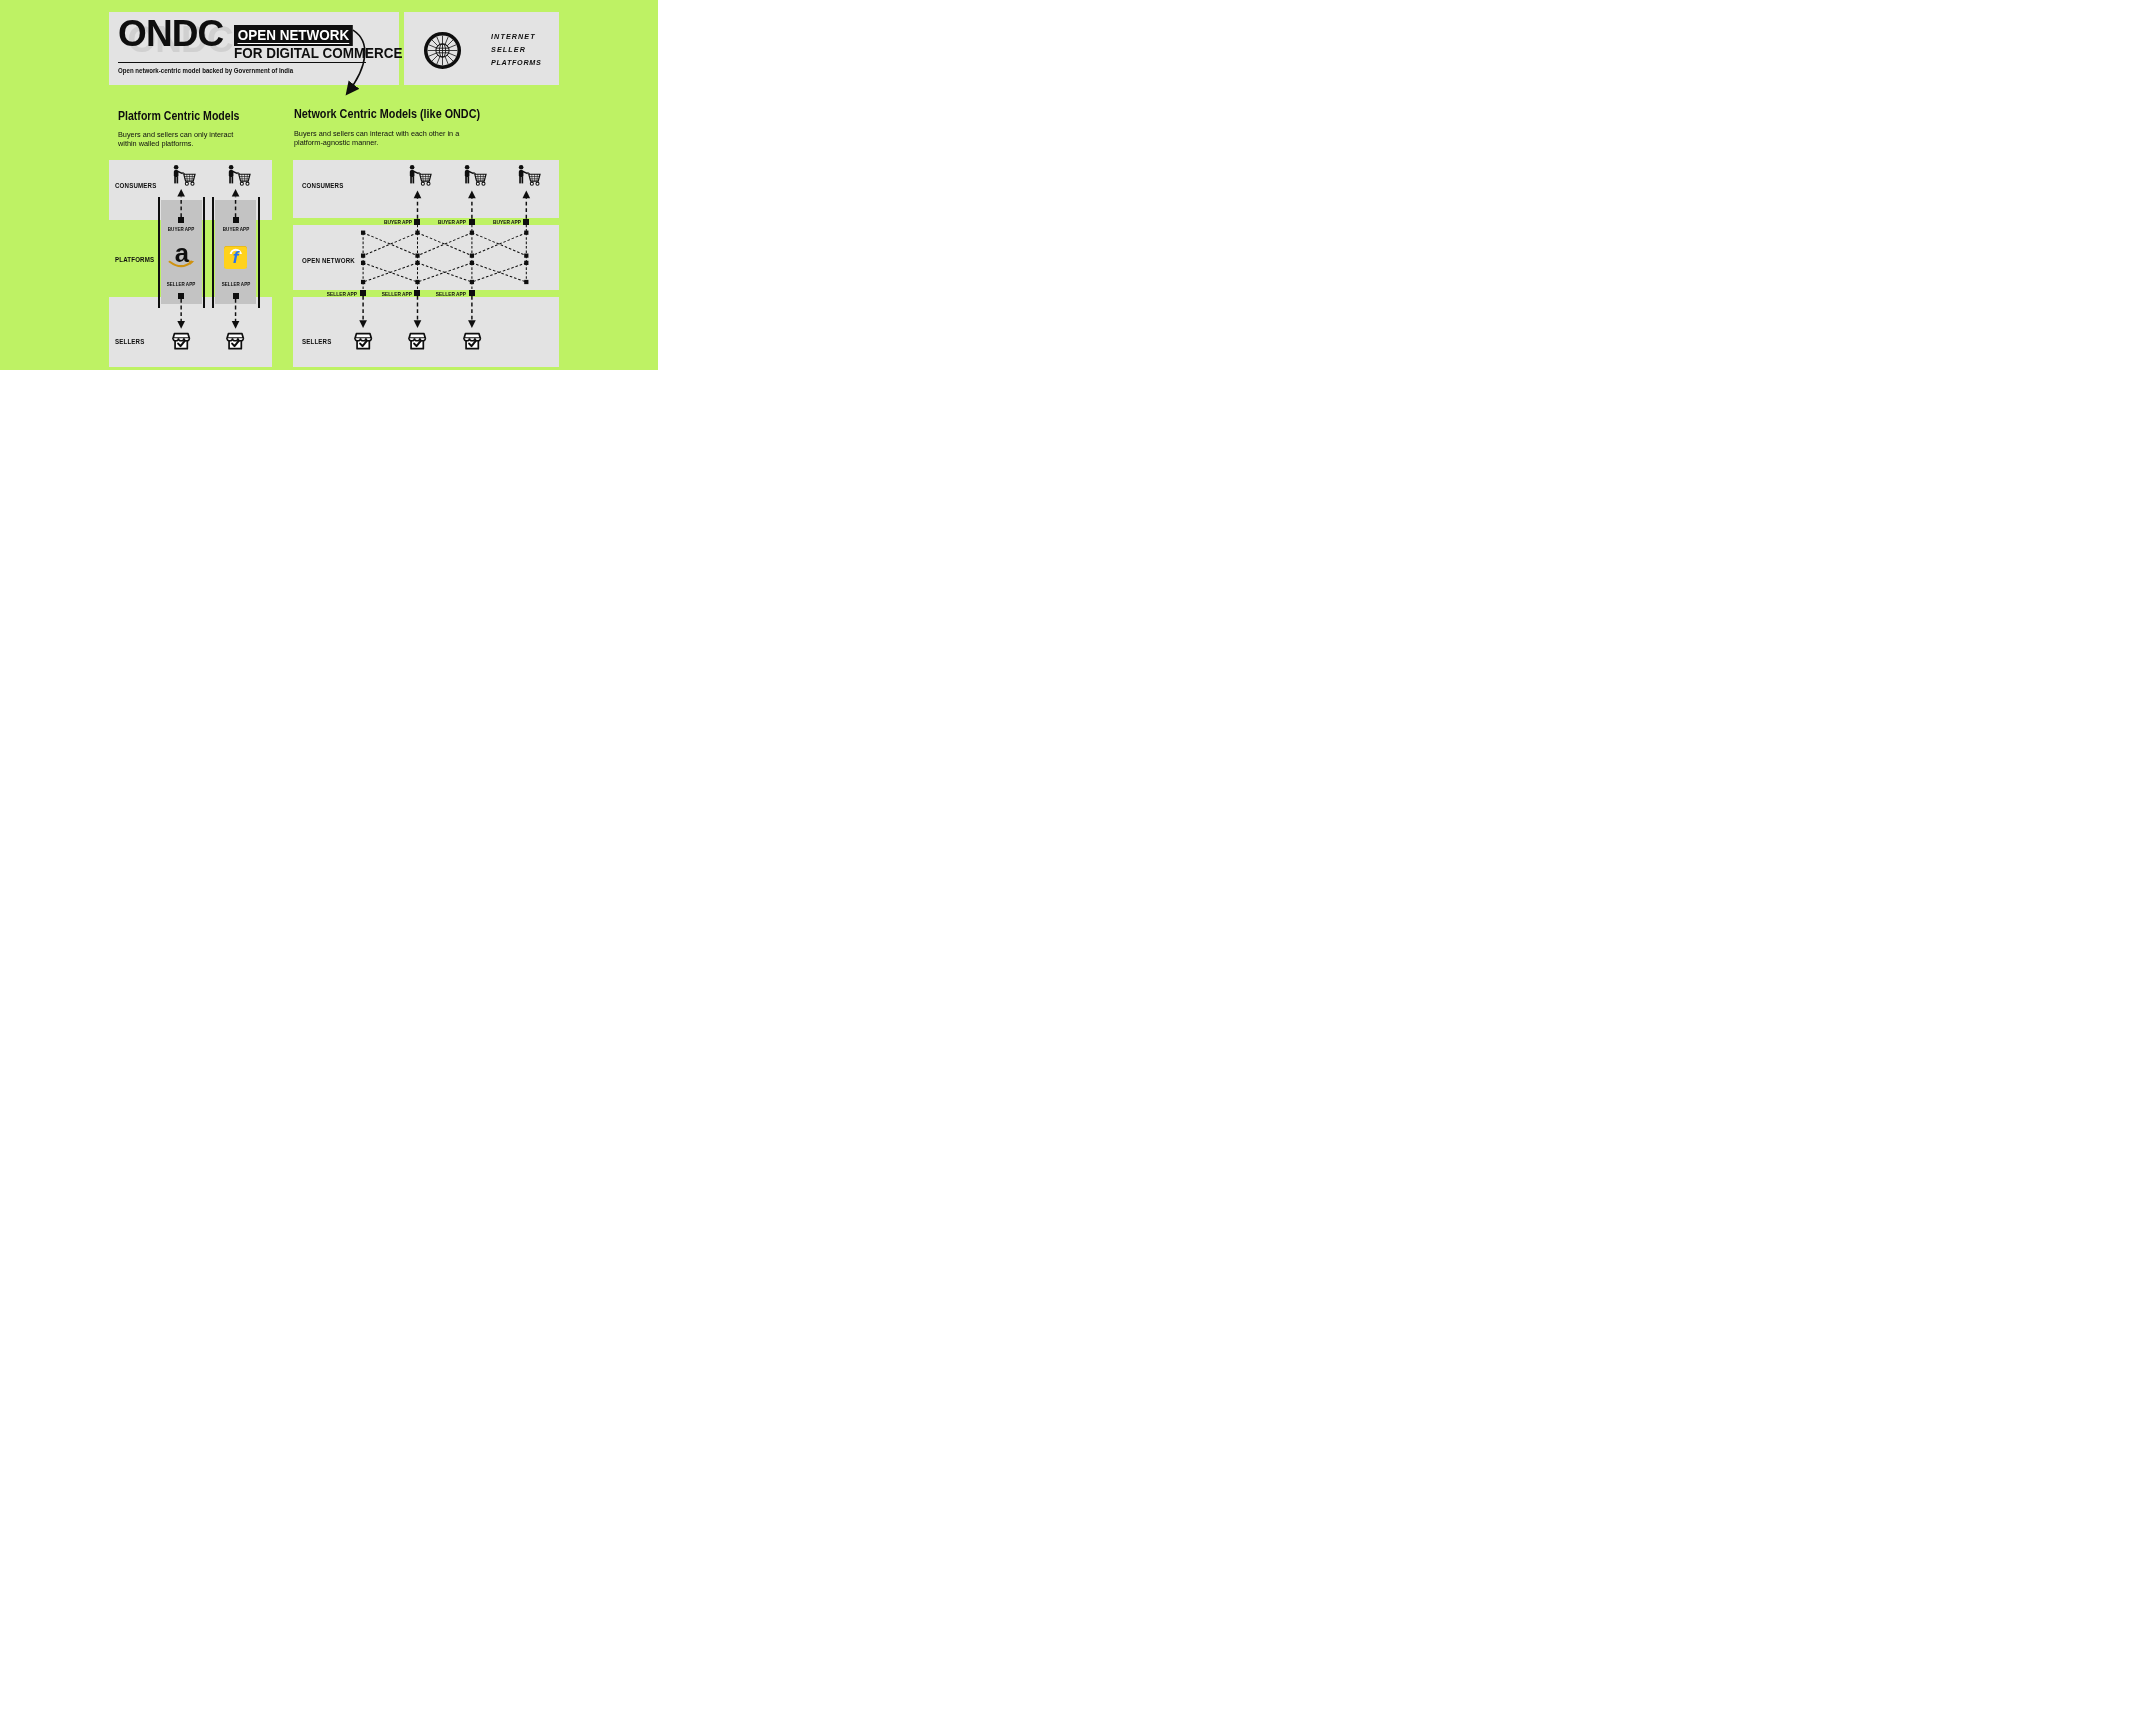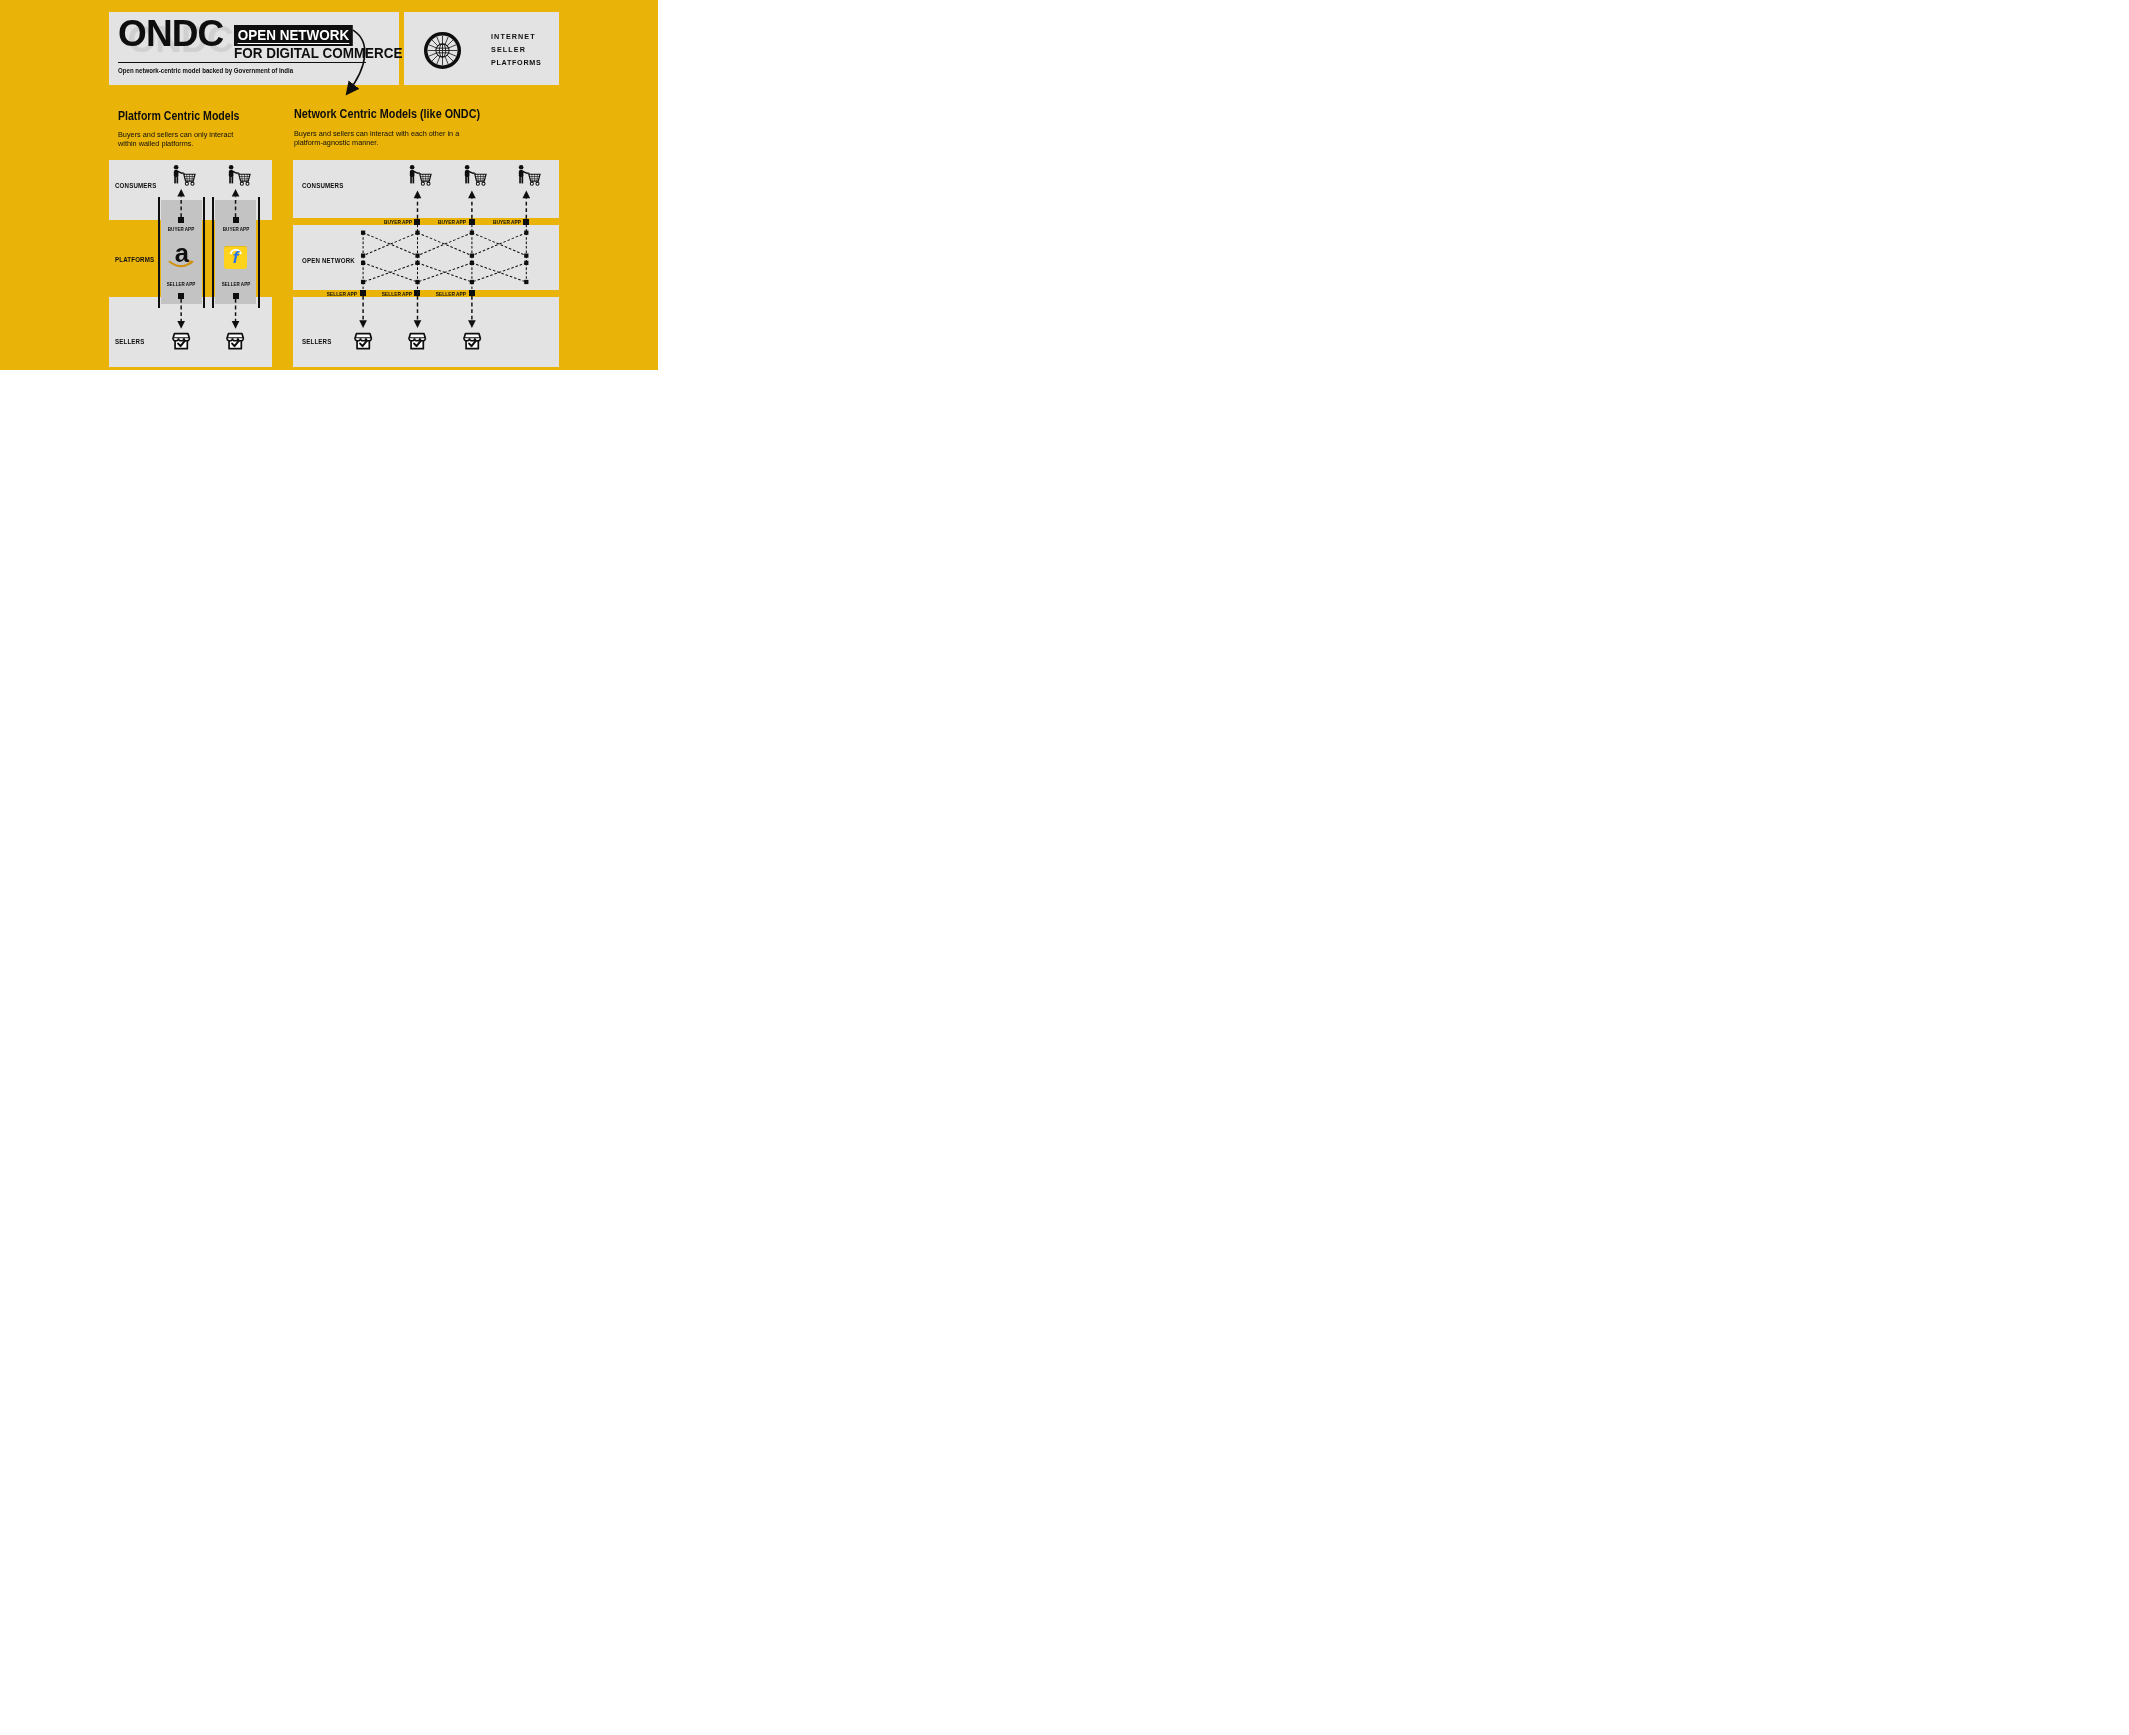--- a/index.html
+++ b/index.html
@@ -1,16 +1,16 @@
 <!DOCTYPE html>
 <html style="font-size:6.8px"><head>
 <meta charset="utf-8">
 <style>
   html,body{margin:0;padding:0;background:#fff;}
-  #canvas{position:relative;width:658px;height:370px;background:#eab308;overflow:hidden;
+  #canvas{position:relative;width:658px;height:370px;background:#bef264;overflow:hidden;
           font-family:"Liberation Sans","DejaVu Sans",sans-serif;color:#0e0e0e;}
   .abs{position:absolute;}
   .band{position:absolute;background:#e3e3e3;}
   .colfill{position:absolute;background:#c3c3c3;}
   .vline{position:absolute;width:1.7px;background:#0e0e0e;}
   .rowlabel{position:absolute;font-weight:700;font-size:7.7px;letter-spacing:0.2px;
             transform:scaleX(.8);transform-origin:0 50%;white-space:nowrap;}
   .applabel{position:absolute;font-weight:700;font-size:5.7px;white-space:nowrap;}
   .applabel.center{transform:translateX(-50%) scaleX(.8);}
   .applabel.right{transform:translateX(-100%) scaleX(.85);transform-origin:100% 50%;}
@@ -96,21 +96,21 @@
       <line x1="-15.7" y1="6.6" x2="-35.1" y2="14.7"></line>
         <line x1="15.7" y1="-6.6" x2="35.1" y2="-14.7"></line>
     </g>
     <circle cx="0" cy="0" r="17" fill="#e3e3e3" stroke="#0e0e0e" stroke-width="2.6"></circle>
     <ellipse cx="0" cy="0" rx="8" ry="17" fill="none" stroke="#0e0e0e" stroke-width="2.2"></ellipse>
     <line x1="0" y1="-17" x2="0" y2="17" stroke="#0e0e0e" stroke-width="2.2"></line>
     <line x1="-16" y1="-6" x2="16" y2="-6" stroke="#0e0e0e" stroke-width="2.2"></line>
     <line x1="-17" y1="0" x2="17" y2="0" stroke="#0e0e0e" stroke-width="2.2"></line>
     <line x1="-16" y1="6" x2="16" y2="6" stroke="#0e0e0e" stroke-width="2.2"></line>
   </svg>
-  <div class="abs" style="left:491px;top:31px;">
+  <div class="abs" style="left:491px;top:31px;font-style:italic;">
     <div class="iffline">INTERNET</div>
     <div class="iffline">SELLER</div>
     <div class="iffline" style="letter-spacing:0.7px;">PLATFORMS</div>
   </div>
 
   <svg class="abs" style="left:328px;top:25px;" width="55" height="81" viewBox="0 0 130 190">
     <defs>
       <marker id="ah" orient="auto" markerWidth="11" markerHeight="11" refX="7" refY="4.5">
         <path d="M0 0 L9 4.5 L0 9 Z" fill="#0e0e0e"></path>
       </marker>

